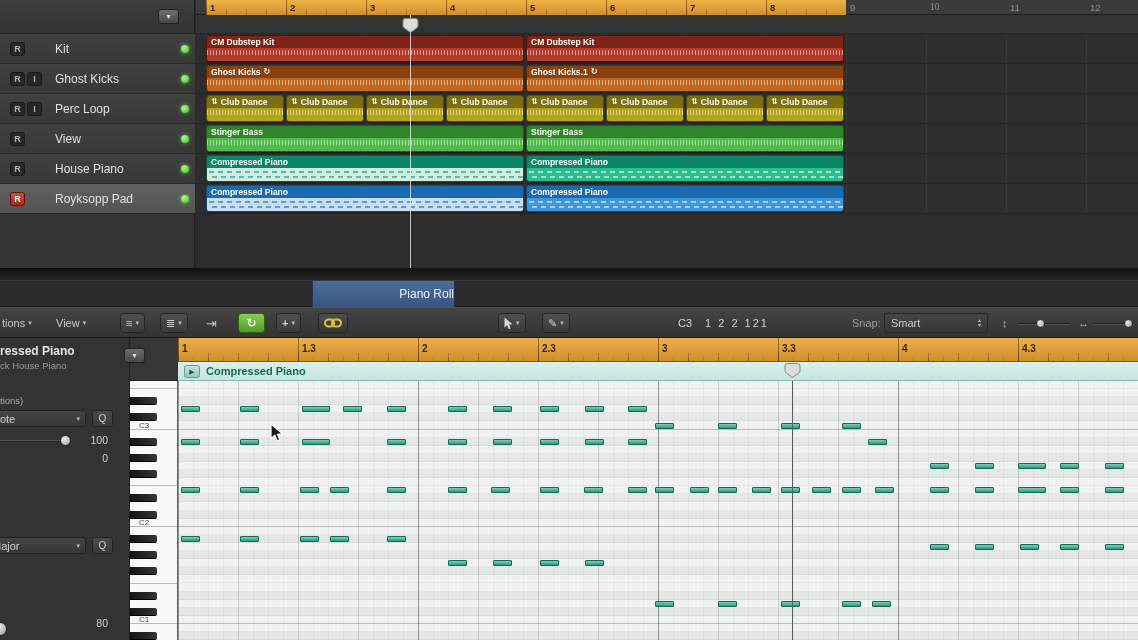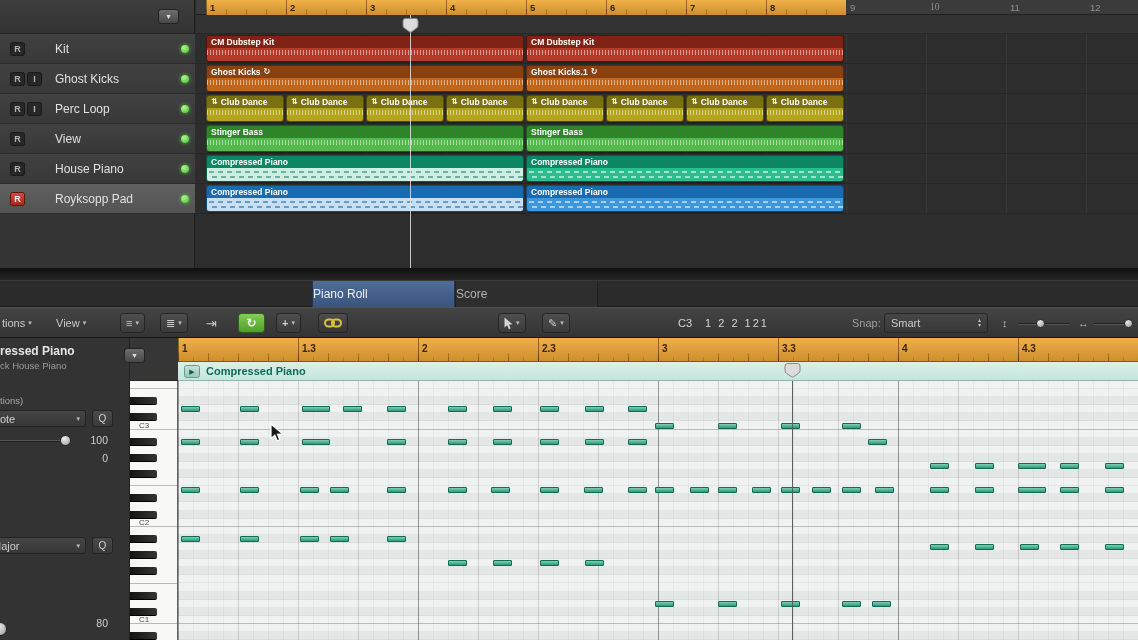--- a/index.html
+++ b/index.html
@@ -47,21 +47,21 @@
        color:#fff;white-space:nowrap;overflow:hidden}
 .rico{font-size:8px;line-height:1}
 .rbody{position:absolute;left:0;right:0;top:12px;bottom:0}
 .ph-line-a{position:absolute;left:214px;top:15px;width:1px;height:253px;background:rgba(235,235,235,.8);z-index:5}
 .pick{position:absolute;z-index:6}
 
 
 .divider{position:absolute;left:0;top:268px;width:100%;height:13px;background:linear-gradient(#101010,#262626);border-bottom:1px solid #3a3a3a}
 .tabbar{position:absolute;left:0;top:281px;width:100%;height:26px;background:#2b2b2b;border-bottom:1px solid #191919}
 #tabs{position:absolute;left:312px;top:0;height:26px;display:flex}
-.tab{width:143px;height:26px;line-height:26px;text-align:left;color:#b2b2b2;font-size:12px;background:#2e2e2e;
+.tab{width:143px;height:26px;line-height:26px;text-align:right;color:#b2b2b2;font-size:12px;background:#2e2e2e;
      border-left:1px solid #202020;border-right:1px solid #202020}
 .tab.on{background:linear-gradient(#4e6d97,#3a547e);color:#e9eef5;border-color:#26354d}
 .toolbar{position:absolute;left:0;top:307px;width:100%;height:31px;background:linear-gradient(#444,#343434);
          border-top:1px solid #525252;border-bottom:1px solid #151515}
 .titem{position:absolute;top:0;height:30px;display:flex;align-items:center;gap:3px;color:#c9c9c9;font-size:11px}
 .caret{font-size:7px;color:#bdbdbd}
 .tbtn2{position:absolute;top:5px;height:20px;display:flex;align-items:center;gap:3px;padding:0 5px;
        background:linear-gradient(#4e4e4e,#3b3b3b);border:1px solid #242424;border-radius:3.5px;color:#ccc}
 .ticon{font-size:11px;color:#ccc}
 .gbtn{position:absolute;top:5px;width:27px;height:20px;border-radius:3.5px;background:linear-gradient(#84ce53,#4f9e2b);
@@ -335,21 +335,20 @@
         <path d="M3,0.5 H13 Q15.5,0.5 15.5,3 V7.6 Q15.5,9.2 14.2,10.1 L9.2,13.7 Q8,14.6 6.8,13.7 L1.8,10.1 Q0.5,9.2 0.5,7.6 V3 Q0.5,0.5 3,0.5 Z" fill="#dcdcdc" stroke="#868686"></path>
       </svg>
     </div>
   </div>
 
   <div class="divider"></div>
 
   <div class="tabbar">
       <div id="tabs">
         <div class="tab on">Piano Roll</div>
-        <div class="tab">Score</div>
       </div>
     </div>
 
   <div class="toolbar">
     <div class="titem" style="left:2px">
       <span>tions</span>
       <span class="caret">▾</span>
     </div>
     <div class="titem" style="left:56px">
       <span>View</span>

